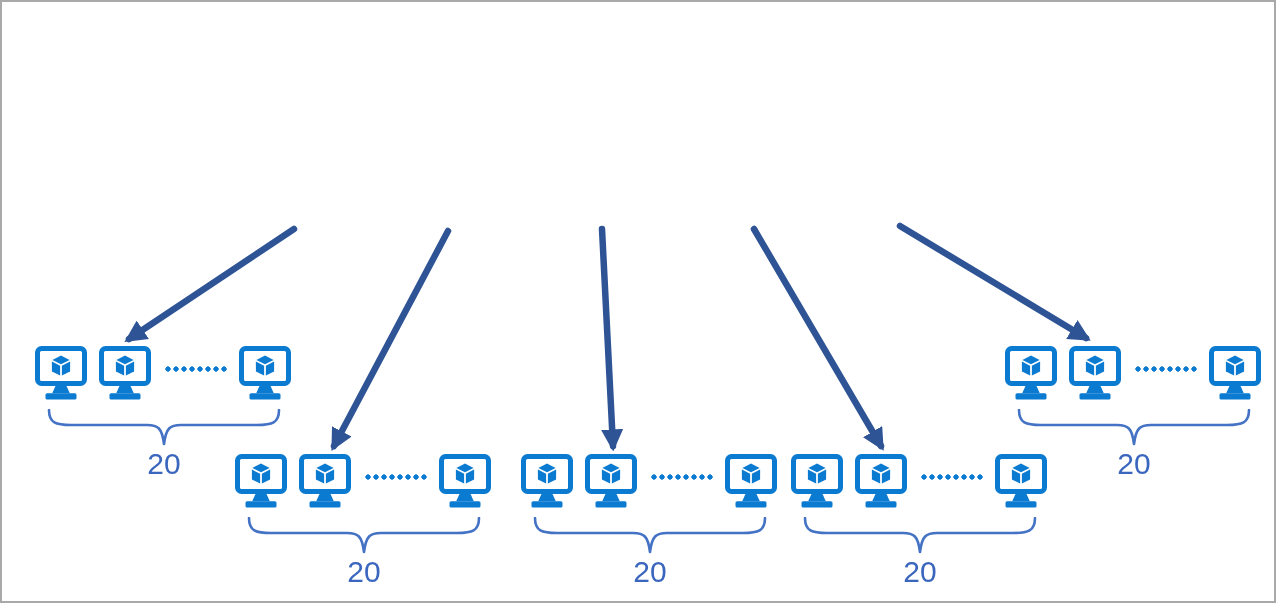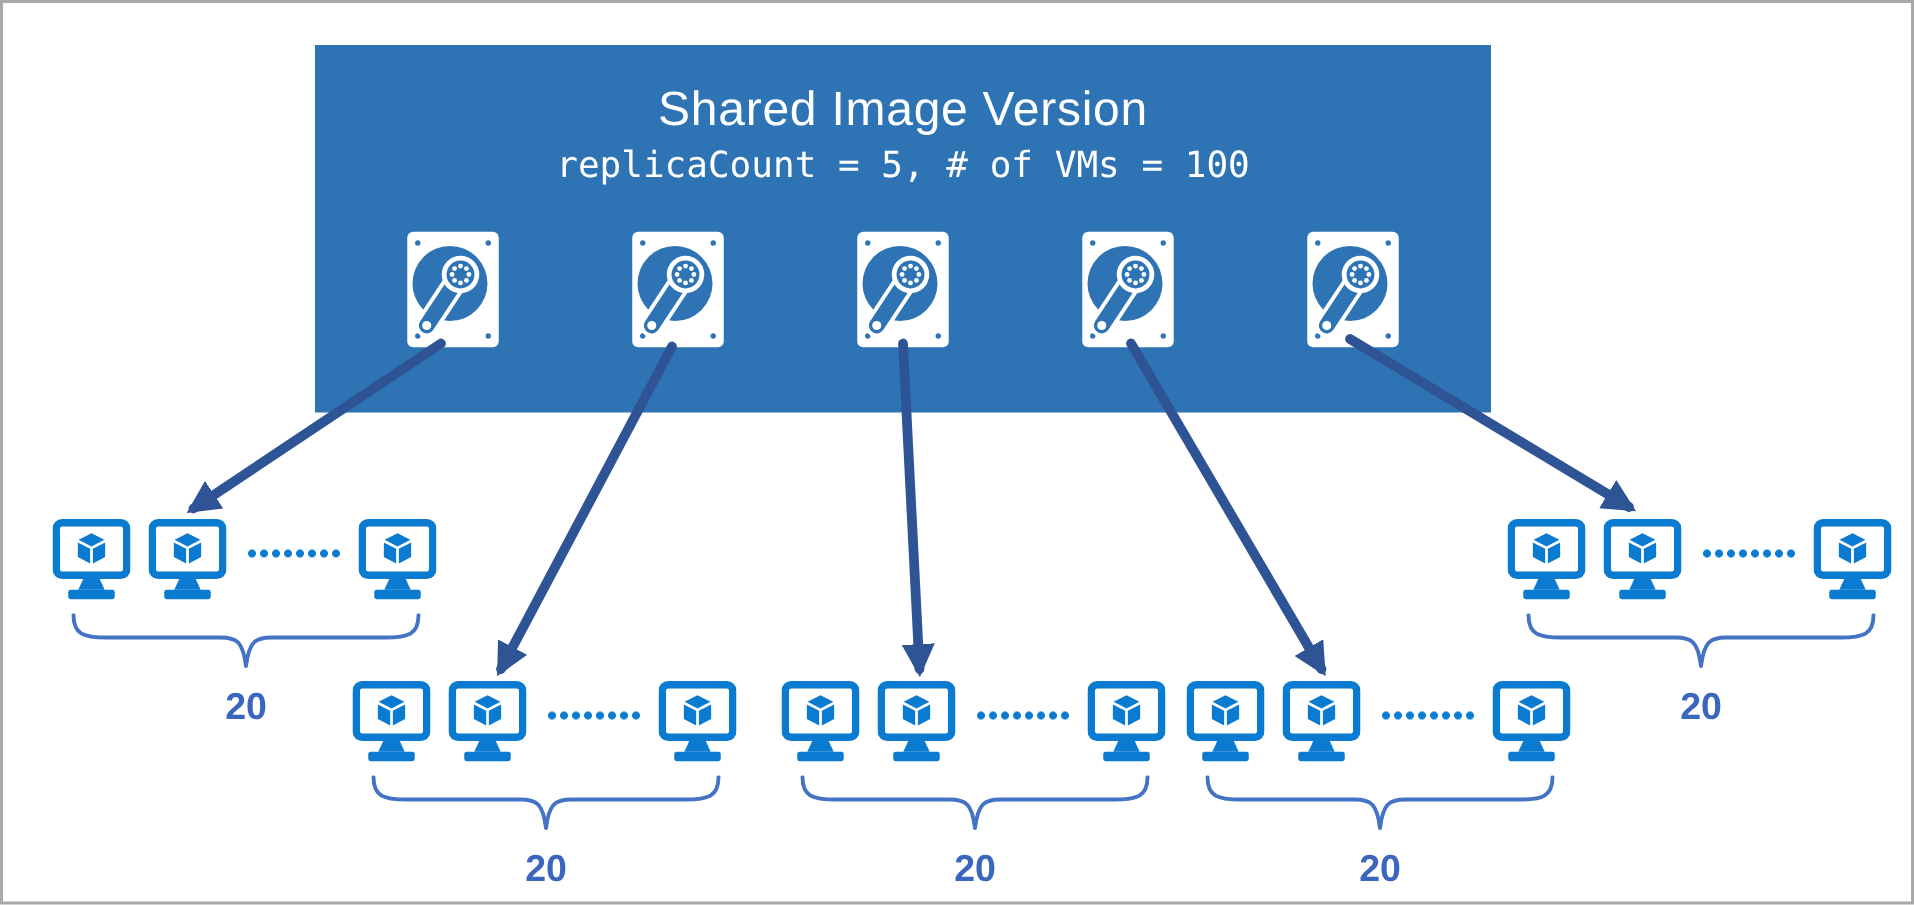--- a/index.html
+++ b/index.html
@@ -53,21 +53,21 @@
   .vm-icon{width:52px;height:56px;display:block;flex:none;}
   .vm-row .vm-icon:nth-child(2){margin-left:12px;}
   .dots{
     flex:none;width:64px;height:40px;margin-left:13px;
     background-image:radial-gradient(circle,var(--azure) 2.4px,rgba(0,0,0,0) 2.9px);
     background-size:8px 8px;background-repeat:repeat-x;background-position:0 60%;
   }
   .vm-row .vm-icon:last-child{margin-left:11px;}
   .brace{width:234px;height:38px;margin-top:7px;display:block;}
   .count-label{
-    margin-top:10px;color:var(--count-blue);font-size:25px;font-weight:700;
+    margin-top:0;color:var(--count-blue);font-size:30px;font-weight:400;
   }
   .defs-hidden{position:absolute;width:0;height:0;overflow:hidden;}
 </style>
 </head>
 <body>
 
 <svg class="defs-hidden" aria-hidden="true">
   <defs>
     <g id="disk-sym">
       <rect x="0.5" y="0.5" width="61" height="77" rx="4" fill="#ffffff"></rect>
@@ -97,41 +97,20 @@
       <polygon points="35.1,15.6 26.9,19.8 26.9,29.6 35.1,25.4" fill="#0B7AD1"></polygon>
       <polygon points="20.5,40 31.5,40 34.8,47.2 17.2,47.2" fill="#0B7AD1"></polygon>
       <rect x="10.5" y="47.2" width="31" height="6.3" rx="1.6" fill="#0B7AD1"></rect>
     </g>
     <path id="brace-sym" d="M2,1 C2,14 9,16 24,16 L100,16 C111,16 115,19 117,35 C119,19 123,16 134,16 L210,16 C225,16 232,14 232,1" fill="none" stroke="#4472C4" stroke-width="2.6" stroke-linecap="round" stroke-linejoin="round"></path>
   </defs>
 </svg>
 
 <div class="canvas">
 
-  <div class="header-box">
-    <div class="title">Shared Image Version</div>
-    <div class="subtitle">replicaCount = 5, # of VMs = 100</div>
-    <div class="disks-row">
-      <svg class="disk-icon" viewBox="0 0 62 78">
-          <use href="#disk-sym"></use>
-        </svg>
-      <svg class="disk-icon" viewBox="0 0 62 78">
-          <use href="#disk-sym"></use>
-        </svg>
-      <svg class="disk-icon" viewBox="0 0 62 78">
-          <use href="#disk-sym"></use>
-        </svg>
-      <svg class="disk-icon" viewBox="0 0 62 78">
-          <use href="#disk-sym"></use>
-        </svg>
-      <svg class="disk-icon" viewBox="0 0 62 78">
-          <use href="#disk-sym"></use>
-        </svg>
-    </div>
-  </div>
 
   <svg class="arrows" viewBox="0 0 1276 603">
     <defs>
       <marker id="ah" markerUnits="strokeWidth" markerWidth="3.4" markerHeight="3.4" viewBox="0 0 10 10" refX="7.5" refY="5" orient="auto">
         <path d="M0,0 L10,5 L0,10 Z" fill="#2F5496"></path>
       </marker>
     </defs>
     <line x1="292" y1="227" x2="127" y2="337" stroke="#2F5496" stroke-width="6.5" stroke-linecap="round" marker-end="url(#ah)"></line>
     <line x1="446" y1="229" x2="332" y2="444" stroke="#2F5496" stroke-width="6.5" stroke-linecap="round" marker-end="url(#ah)"></line>
     <line x1="600" y1="227" x2="611" y2="444" stroke="#2F5496" stroke-width="6.5" stroke-linecap="round" marker-end="url(#ah)"></line>

